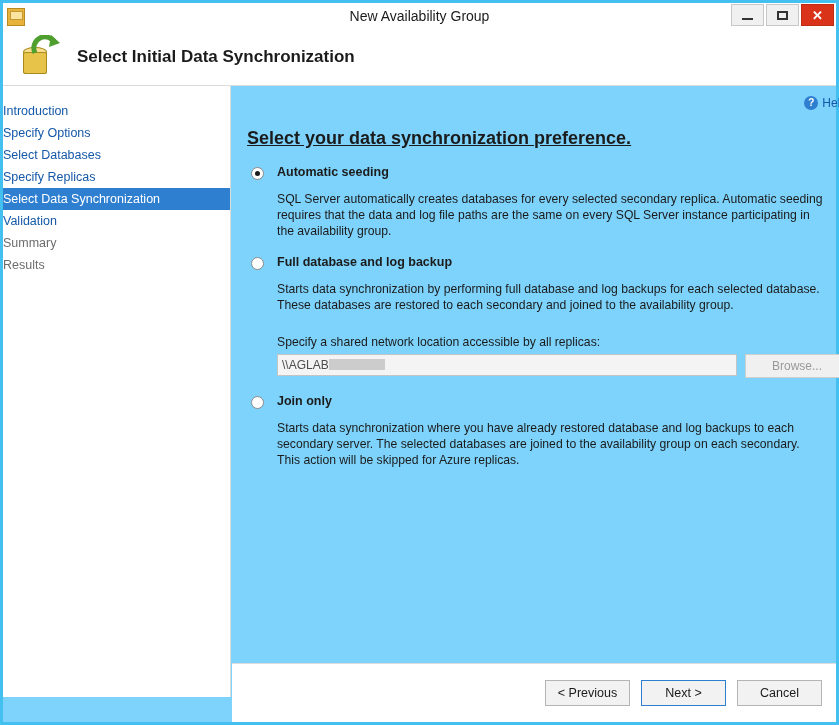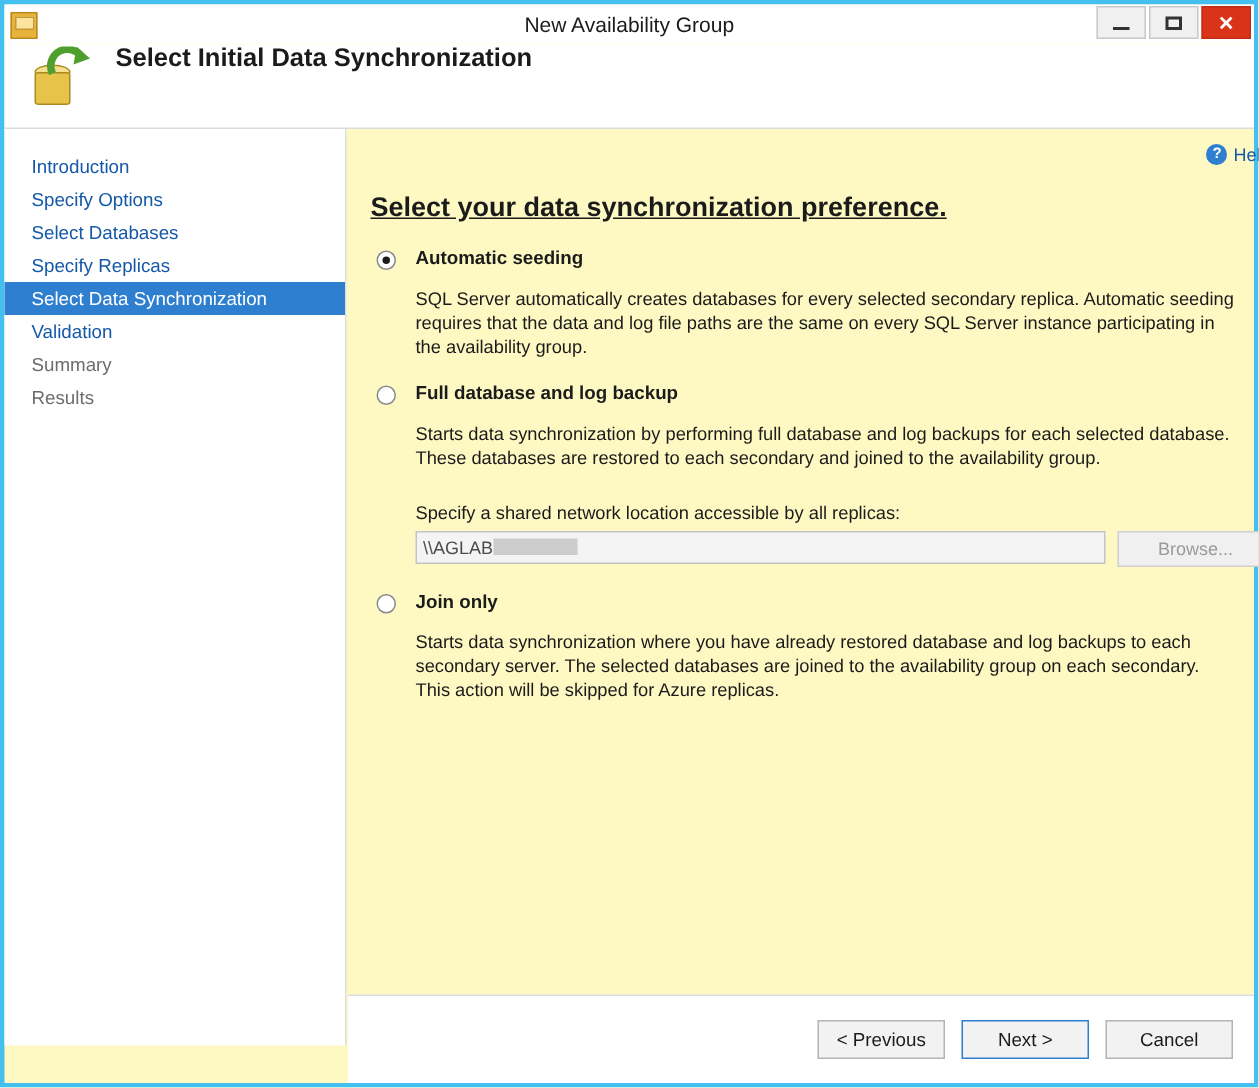--- a/index.html
+++ b/index.html
@@ -13,21 +13,21 @@
     font-size: 12px;
     background: #ffffff;
     overflow: hidden;
   }
   .window {
     position: relative;
     width: 839px;
     height: 725px;
     box-sizing: border-box;
     border: 3px solid #44c0f0;
-    background: #fef9c3;
+    background: #7dd3fc;
   }
   
   .titlebar {
     position: relative;
     height: 26px;
     background: #ffffff;
     display: flex;
     align-items: center;
   }
   .title-icon {
@@ -97,20 +97,21 @@
     width: 11px;
     height: 9px;
     border: 2px solid #333;
     box-sizing: border-box;
   }
   
   .header {
     height: 56px;
     background: #ffffff;
     display: flex;
+    align-items: center;
     padding-left: 16px;
     border-bottom: 1px solid #dcdcdc;
   }
   .header-icon {
     width: 48px;
     height: 48px;
     position: relative;
     margin-right: 10px;
     flex: none;
   }
@@ -162,21 +163,20 @@
     width: 228px;
     background: #ffffff;
     border-right: 1px solid #dcdcdc;
     padding-top: 14px;
     box-sizing: border-box;
     flex: none;
   }
   .side-item {
     height: 22px;
     line-height: 22px;
-    padding-left: 18px;
     font-size: 12.5px;
     color: #1558a8;
     cursor: default;
     white-space: nowrap;
   }
   .side-item.selected {
     background: #2f7fd1;
     color: #ffffff;
   }
   .side-item.disabled {

